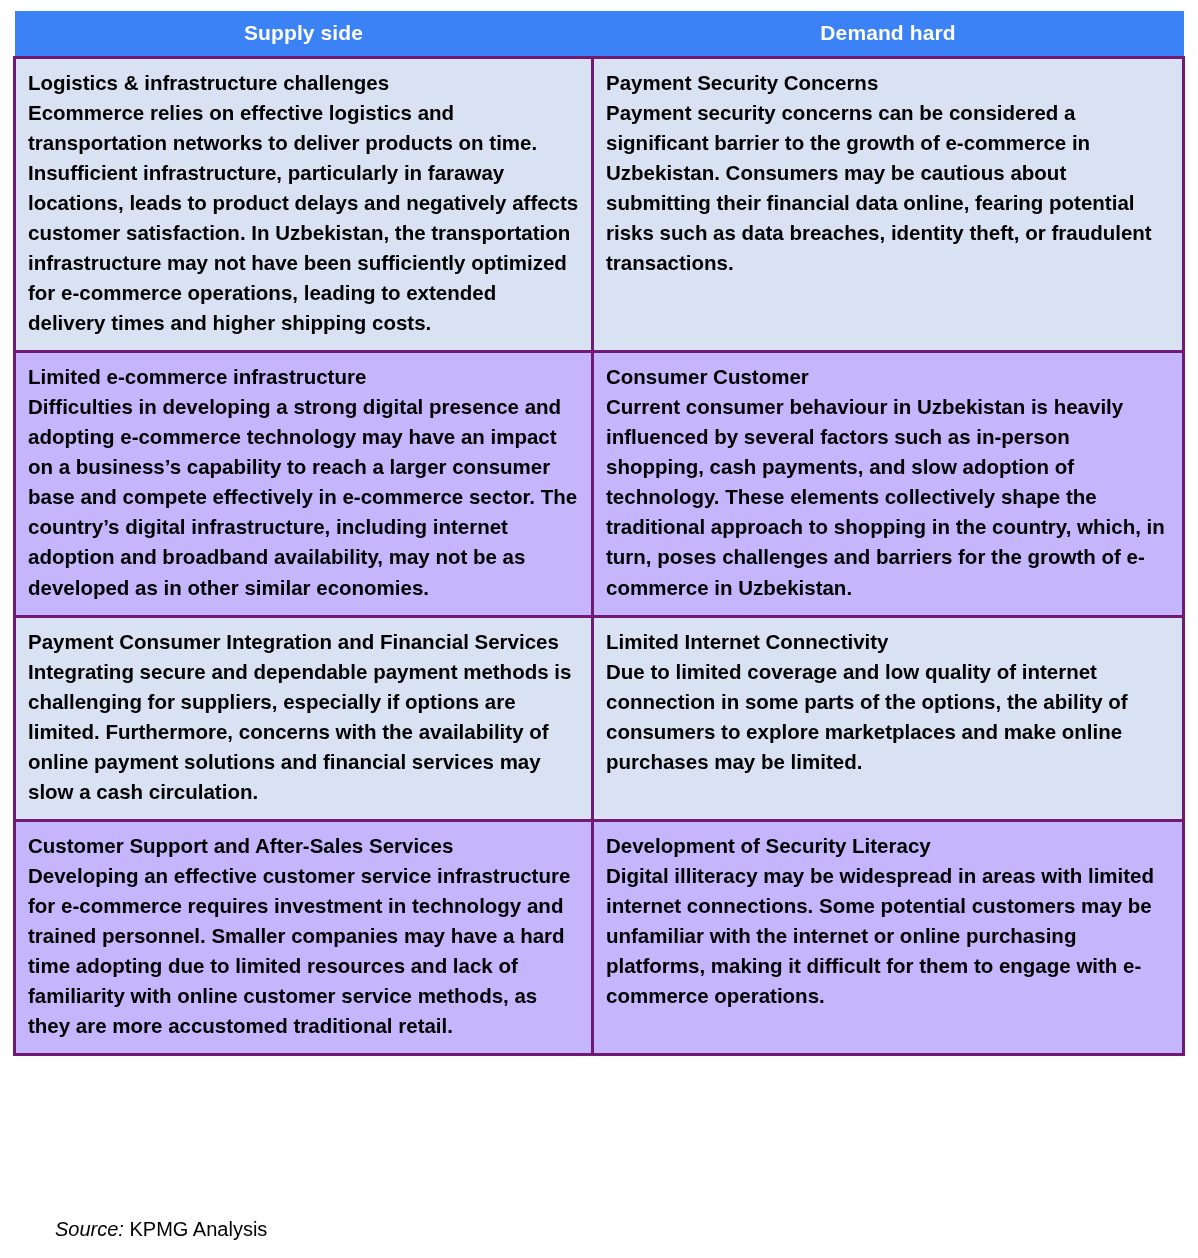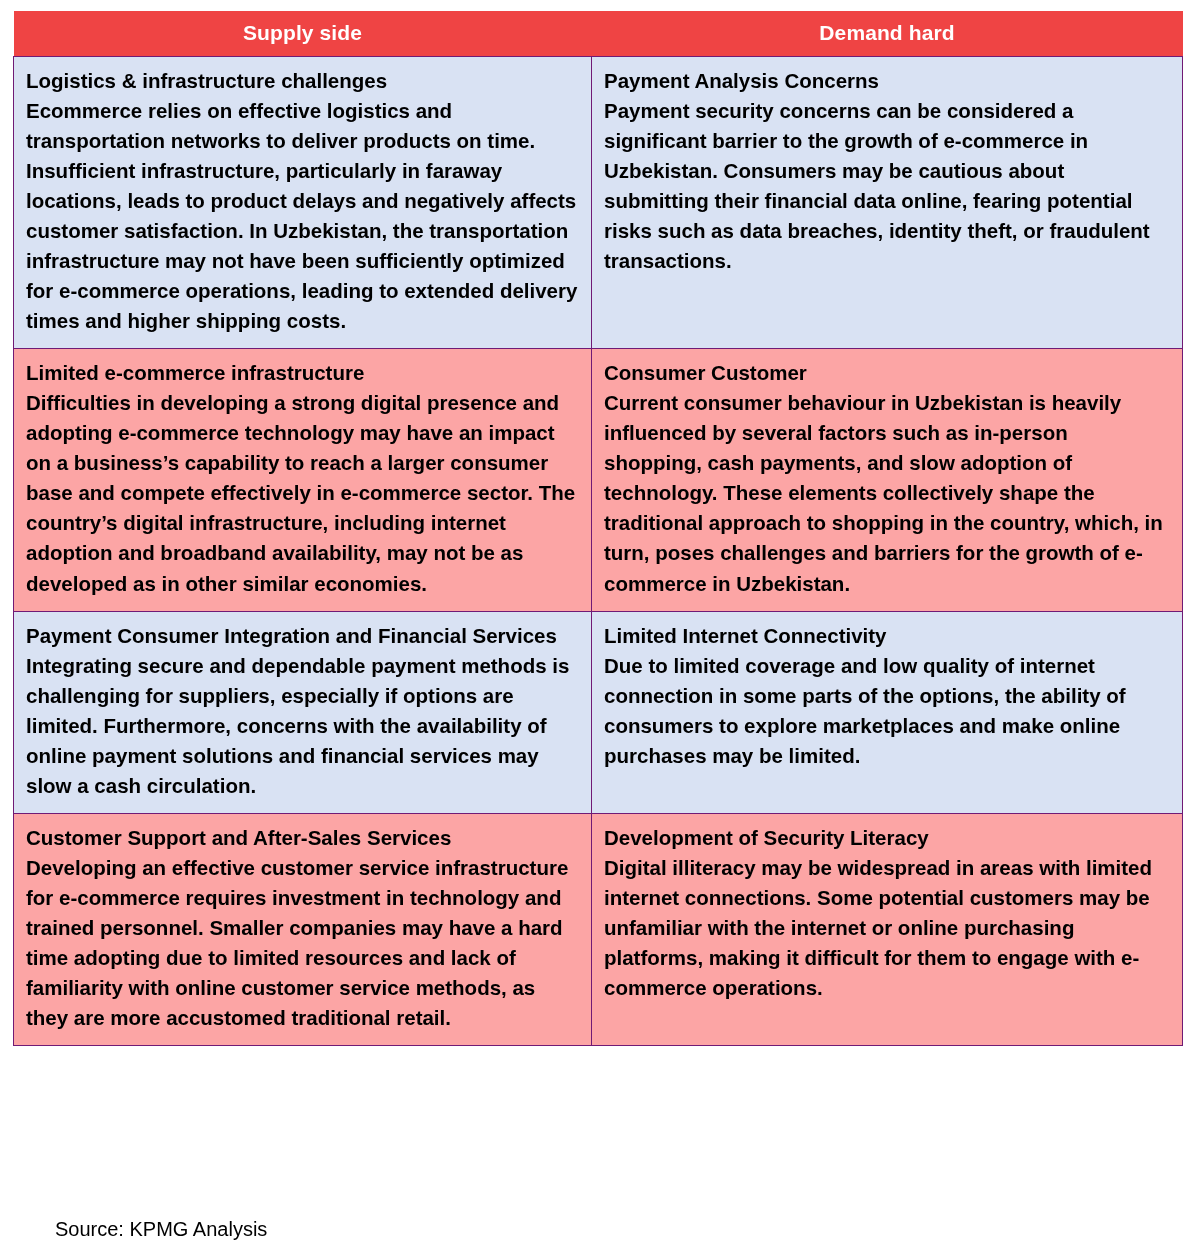--- a/index.html
+++ b/index.html
@@ -31,44 +31,44 @@
   table.matrix {
     border-collapse: collapse;
     table-layout: fixed;
     width: 1169px;
   }
 
   table.matrix col.col-supply { width: 578px; }
   table.matrix col.col-demand { width: 591px; }
 
   thead th {
-    background: #ef4444;
+    background: #3b82f6;
     color: #FFFFFF;
     font-size: 21px;
     font-weight: bold;
     text-align: center;
     padding: 10px 6px 11px 6px;
     border: none;
     letter-spacing: 0.1px;
   }
 
   tbody td {
     vertical-align: top;
     padding: 9px 12px 12px 12px;
-    border: 1px solid #701a75;
+    border: 3px solid #701a75;
     font-size: 20.5px;
     line-height: 1.465;
     color: #000000;
   }
 
   tbody tr.shade td {
     background: #D9E2F3;
   }
   tbody tr.plain td {
-    background: #fca5a5;
+    background: #c4b5fd;
     margin-top: 17px;
   }
 
   .cell-title {
     font-weight: bold;
     display: block;
   }
   .cell-body {
     display: block;
     font-weight: bold;
@@ -76,20 +76,21 @@
 
   .source-note {
     position: absolute;
     left: 55px;
     top: 1218px;
     font-size: 20px;
     color: #000000;
     white-space: nowrap;
   }
   .source-note .src-label {
+    font-style: italic;
   }
   .source-note .src-value {
     font-style: normal;
   }
 </style>
 </head>
 <body>
 
 <div id="page">
 
@@ -106,21 +107,21 @@
         </tr>
       </thead>
       <tbody>
 
         <tr class="shade">
           <td>
             <span class="cell-title">Logistics &amp; infrastructure challenges</span>
             <span class="cell-body">Ecommerce relies on effective logistics and transportation networks to deliver products on time. Insufficient infrastructure, particularly in faraway locations, leads to product delays and negatively affects customer satisfaction. In Uzbekistan, the transportation infrastructure may not have been sufficiently optimized for e-commerce operations, leading to extended delivery times and higher shipping costs.</span>
           </td>
           <td>
-            <span class="cell-title">Payment Analysis Concerns</span>
+            <span class="cell-title">Payment Security Concerns</span>
             <span class="cell-body">Payment security concerns can be considered a significant barrier to the growth of e-commerce in Uzbekistan. Consumers may be cautious about submitting their financial data online, fearing potential risks such as data breaches, identity theft, or fraudulent transactions.</span>
           </td>
         </tr>
 
         <tr class="plain">
           <td>
             <span class="cell-title">Limited e-commerce infrastructure</span>
             <span class="cell-body">Difficulties in developing a strong digital presence and adopting e-commerce technology may have an impact on a business’s capability to reach a larger consumer base and compete effectively in e-commerce sector. The country’s digital infrastructure, including internet adoption and broadband availability, may not be as developed as in other similar economies.</span>
           </td>
           <td>

